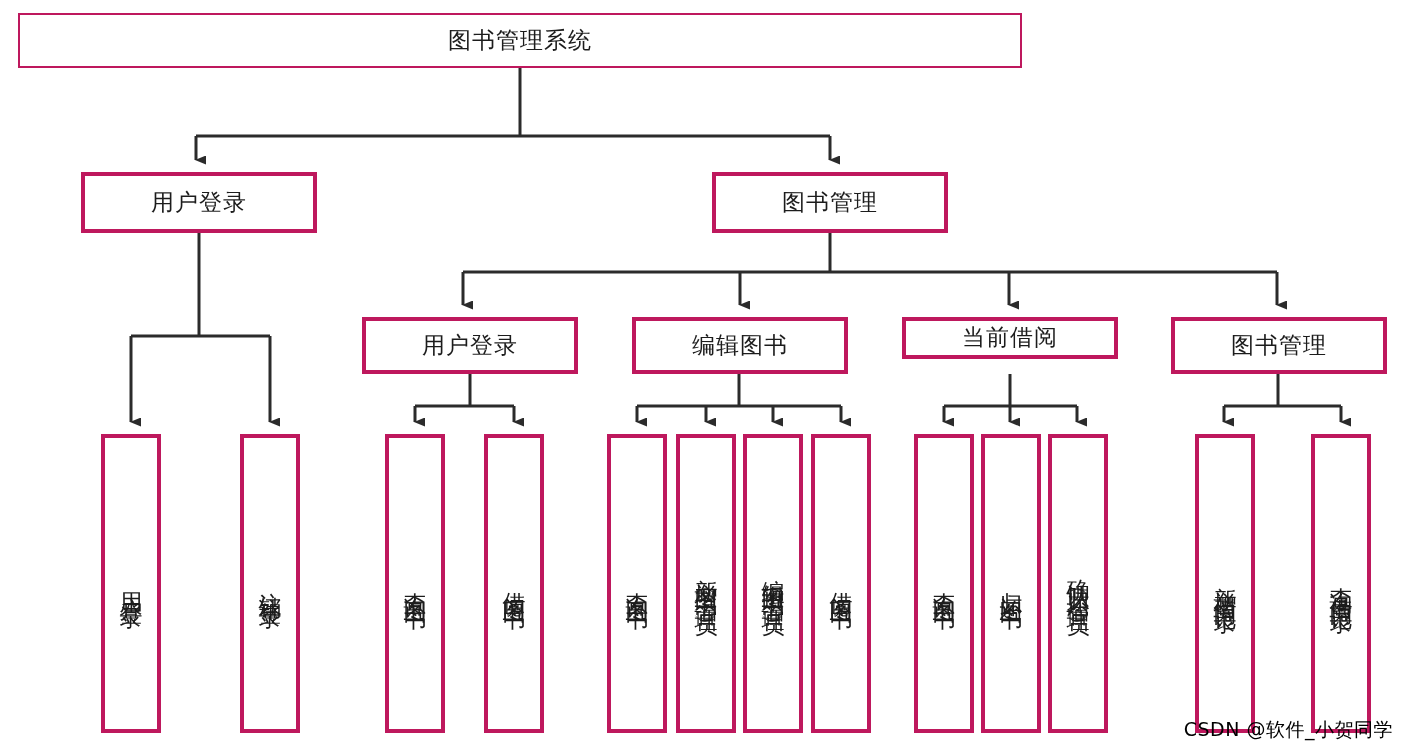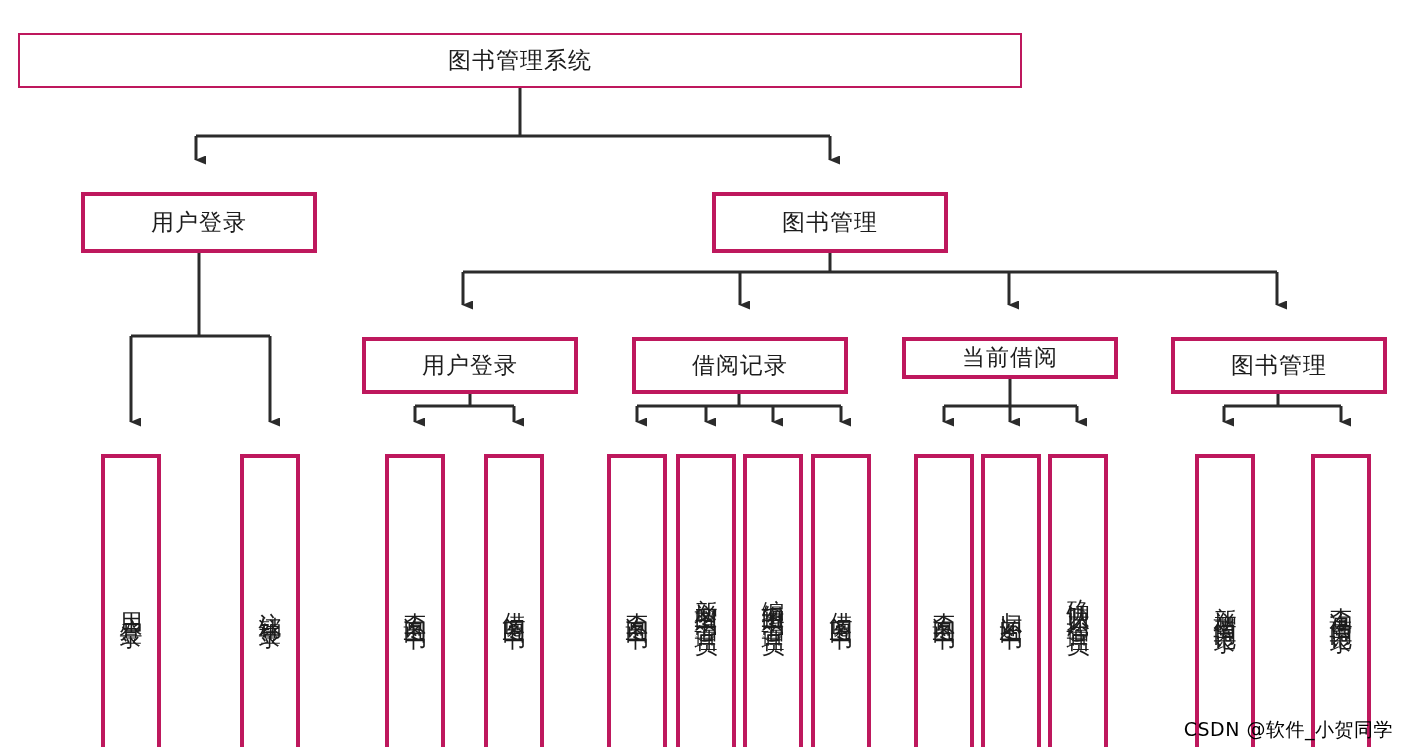--- a/index.html
+++ b/index.html
@@ -28,21 +28,20 @@
   }
   .node {
     position: absolute;
     box-sizing: border-box;
     border: 4px solid #be185d;
     background: #ffffff;
     display: flex;
     align-items: center;
     justify-content: center;
     color: #1a1a1a;
-    margin-top: 20px;
   }
   .node.root {
     border-width: 2px;
   }
   .node-label {
     font-size: 23px;
     line-height: 1.1;
     letter-spacing: 1px;
     white-space: nowrap;
     color: #1c1c1c;
@@ -135,21 +134,21 @@
 
   <div class="node" style="left:712px; top:172px; width:236px; height:61px;text-align:right;">
     <span class="node-label">图书管理</span>
   </div>
 
   <div class="node" style="left:362px; top:317px; width:216px; height:57px;">
     <span class="node-label">用户登录</span>
   </div>
 
   <div class="node" style="left:632px; top:317px; width:216px; height:57px;">
-    <span class="node-label">借阅记录</span>
+    <span class="node-label">编辑图书</span>
   </div>
 
   <div class="node" style="left:902px; top:317px; width:216px; height:42px;">
     <span class="node-label">当前借阅</span>
   </div>
 
   <div class="node" style="left:1171px; top:317px; width:216px; height:57px;">
     <span class="node-label">图书管理</span>
   </div>
 

